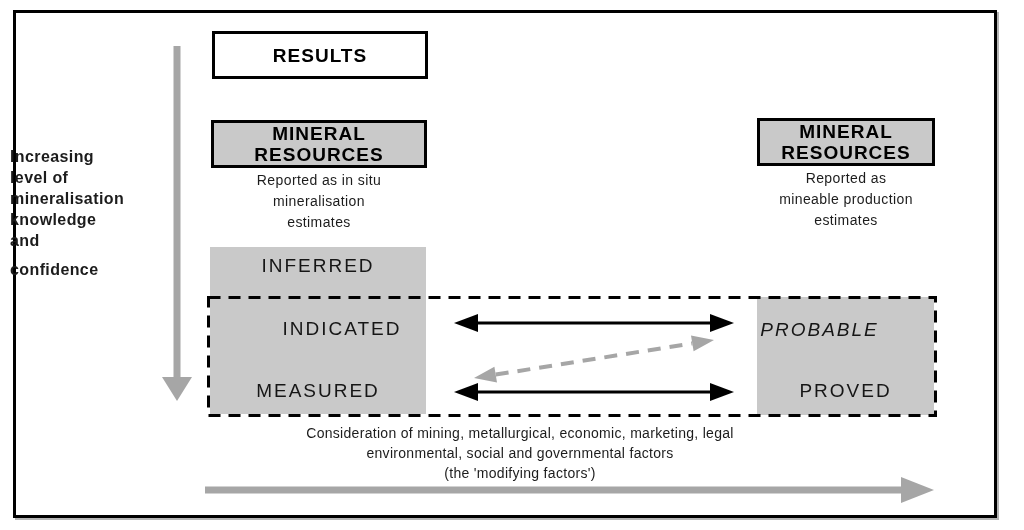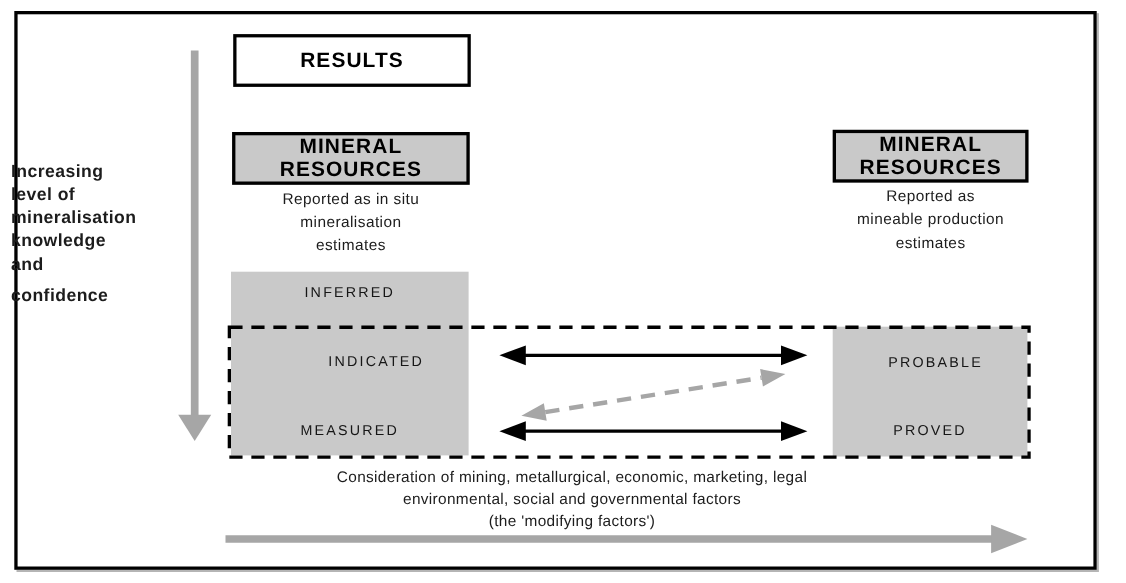--- a/index.html
+++ b/index.html
@@ -76,30 +76,30 @@
   .gray-area {
     position: absolute;
     background: var(--box-gray);
   }
   .left-gray-area  { left: 210px; top: 247px; width: 216px; height: 167px; }
   .right-gray-area { left: 757px; top: 297px; width: 177px; height: 118px; }
 
   .category {
     position: absolute;
     text-align: center;
-    font-size: 13px;
+    font-size: 19px;
     letter-spacing: 2px;
     color: #161616;
     height: 22px;
     line-height: 22px;
   }
   .cat-inferred  { left: 210px; top: 255px; width: 216px; }
   .cat-indicated { left: 210px; top: 318px; width: 216px; padding-left: 48px; }
   .cat-measured  { left: 210px; top: 380px; width: 216px; }
-  .cat-probable  { left: 757px; top: 319px; width: 187px; }
+  .cat-probable  { left: 726px; top: 319px; width: 187px; font-style: italic; }
   .cat-proved    { left: 757px; top: 380px; width: 177px; }
 
   .bottom-note {
     position: absolute;
     left: 210px; top: 423px;
     width: 620px;
     text-align: center;
     font-size: 14px;
     line-height: 20px;
     letter-spacing: 0.3px;

